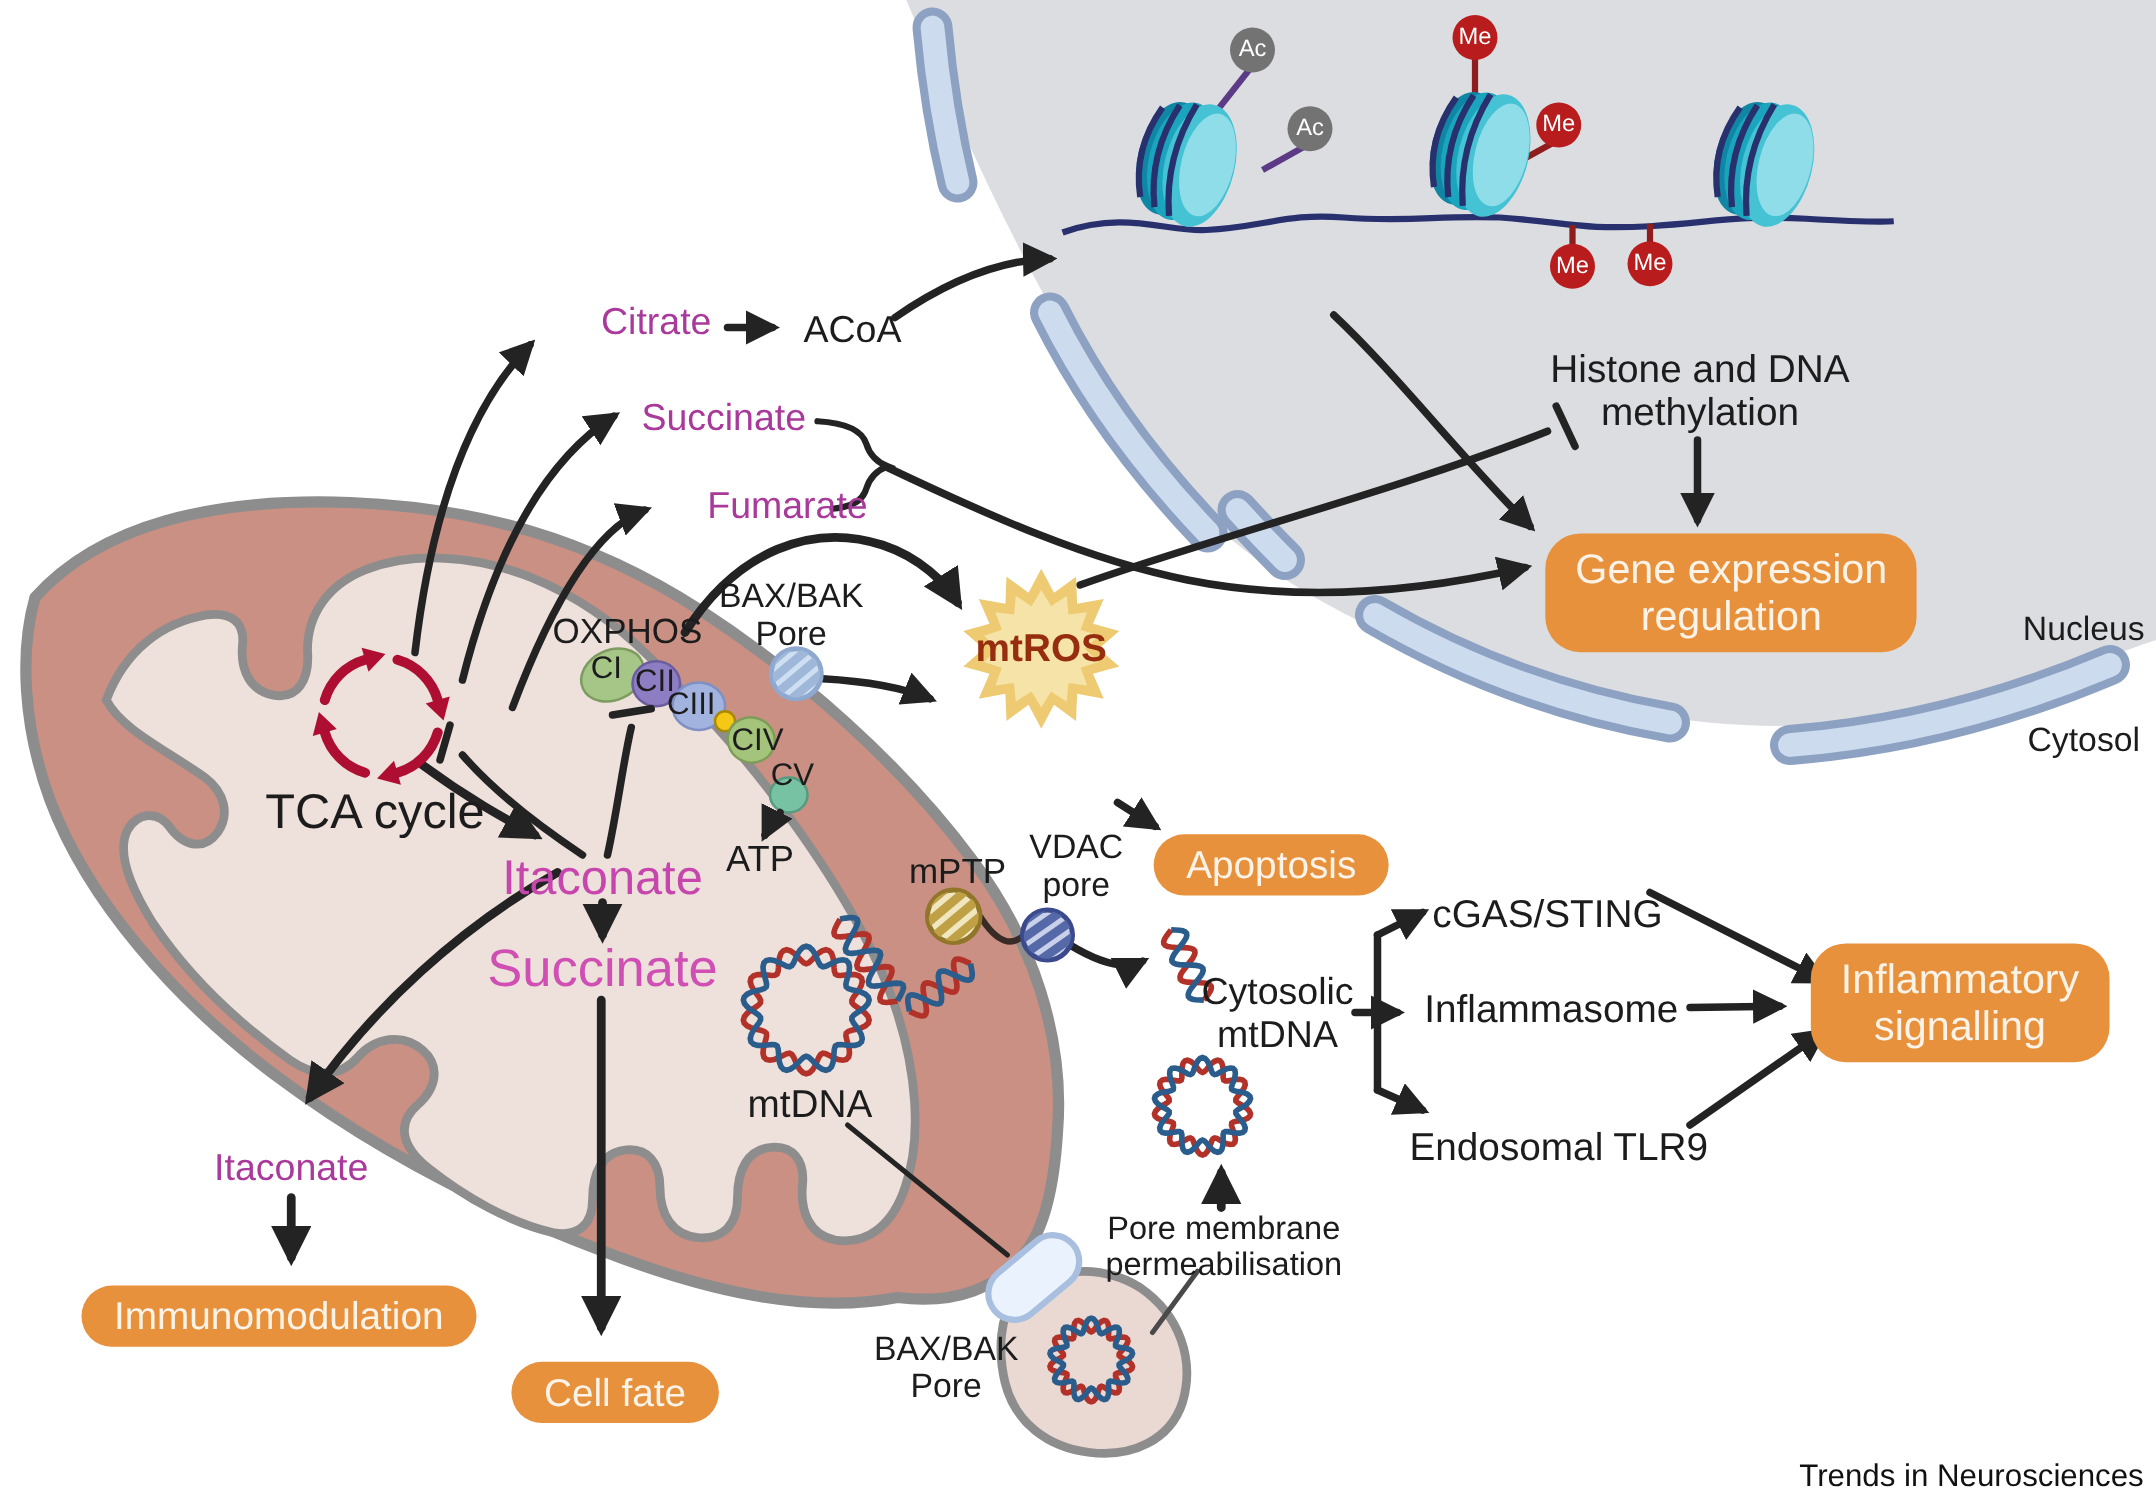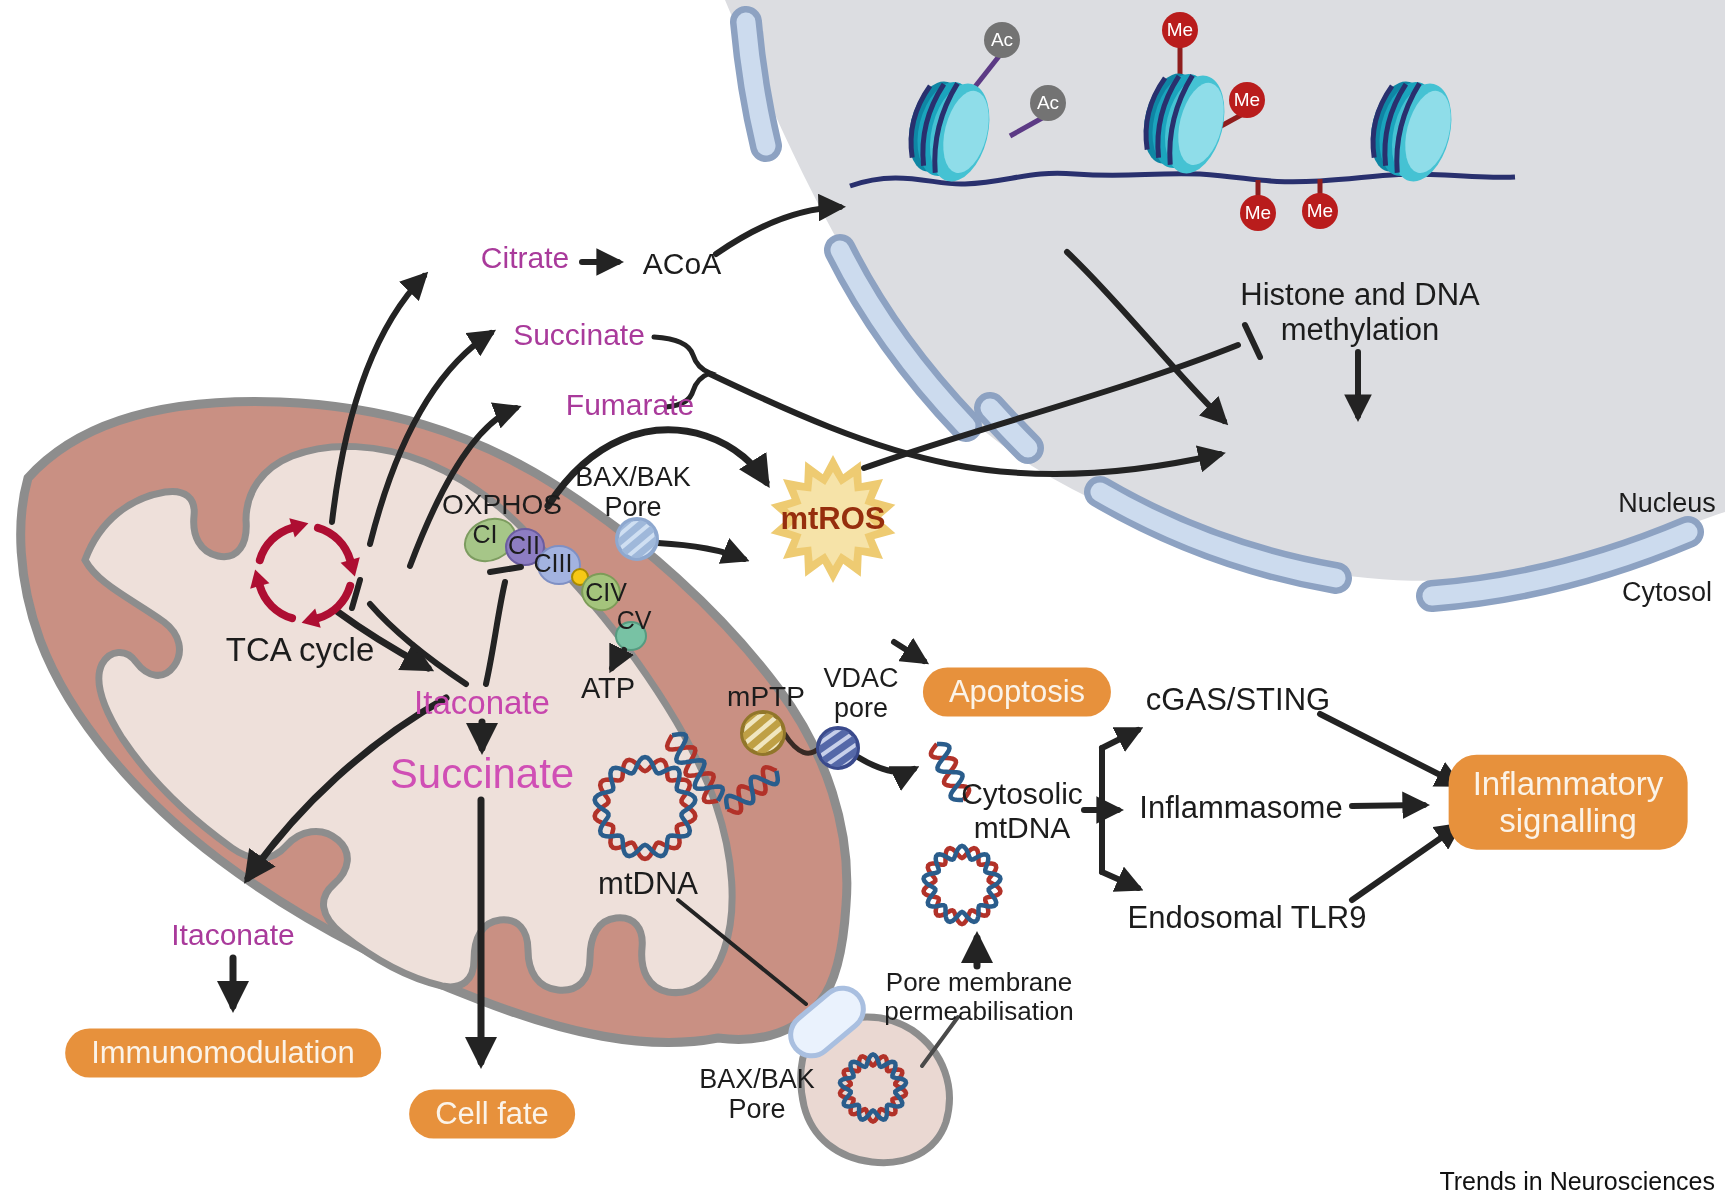--- a/index.html
+++ b/index.html
@@ -2,21 +2,21 @@
 <html><head>
 <meta charset="utf-8">
 <style>
   html,body{margin:0;padding:0;background:#fff;}
   #stage{position:relative;width:1725px;height:1202px;background:#ffffff;overflow:hidden;
          font-family:"Liberation Sans", sans-serif;color:#1c1c1c;}
   #art{position:absolute;left:0;top:0;}
   .lb{position:absolute;transform:translate(-50%,-50%);white-space:nowrap;text-align:center;
       font-size:29px;line-height:1.12;}
   .f25{font-size:25px}.f26{font-size:26px}.f27{font-size:27px}.f28{font-size:28px}
-  .f30{font-size:30px}.f31{font-size:31px}.f33{font-size:33px}.f42{font-size:42px}
+  .f30{font-size:30px}.f31{font-size:31px}.f33{font-size:39px}.f42{font-size:42px}
   .mag{color:#a93a9b}.pink{color:#c746ad}.bigpink{color:#d04fb5}
   .ros{color:#962e0d;font-weight:bold;font-size:31px}
   .obox{position:absolute;transform:translate(-50%,-50%);background:#e7913c;color:#fbf3e8;
         border-radius:28px;text-align:center;line-height:1.13;font-size:33px;padding:10px 24px;}
   .obox.small{font-size:31px;padding:7px 26px;border-radius:26px;}
   .ball{position:absolute;transform:translate(-50%,-50%);width:36px;height:36px;border-radius:50%;
         color:#fff;font-size:19px;display:flex;align-items:center;justify-content:center;}
   .ac{background:#737373}.me{background:#b91c1c}
   .trends{position:absolute;right:10px;bottom:6px;font-size:25px;font-weight:normal;color:#111;}
 </style>
@@ -313,39 +313,43 @@
   <div class="lb f26" style="left:979px;top:997px">
     <div>Pore membrane</div>
       <div>permeabilisation</div>
   </div>
 
   <div class="lb f30" style="left:1022px;top:811px">
     <div>Cytosolic</div>
       <div>mtDNA</div>
   </div>
 
-  <div class="lb f31" style="left:1238px;top:700px">cGAS/STING</div>
+  <div class="lb f31" style="left:1238px;top:732px">cGAS/STING</div>
   <div class="lb f31" style="left:1241px;top:808px">Inflammasome</div>
   <div class="lb f31" style="left:1247px;top:918px">Endosomal TLR9</div>
 
   <div class="lb f31" style="left:1360px;top:313px">
     <div>Histone and DNA</div>
       <div>methylation</div>
   </div>
 
   <div class="lb f27" style="left:1667px;top:503px">Nucleus</div>
   <div class="lb f27" style="left:1667px;top:592px">Cytosol</div>
 
   <div class="ball ac" style="left:1002px;top:40px">Ac</div>
   <div class="ball ac" style="left:1048px;top:103px">Ac</div>
   <div class="ball me" style="left:1180px;top:30px">Me</div>
   <div class="ball me" style="left:1247px;top:100px">Me</div>
   <div class="ball me" style="left:1258px;top:213px">Me</div>
   <div class="ball me" style="left:1320px;top:211px">Me</div>
 
+  <div class="obox" style="left:1385px;top:474px">
+    <div>Gene expression</div>
+      <div>regulation</div>
+  </div>
   <div class="obox small" style="left:1017px;top:692px">Apoptosis</div>
   <div class="obox" style="left:1568px;top:802px">
     <div>Inflammatory</div>
       <div>signalling</div>
   </div>
   <div class="obox small" style="left:223px;top:1053px">Immunomodulation</div>
   <div class="obox small" style="left:492px;top:1114px">Cell fate</div>
 
   <div class="trends">Trends in Neurosciences</div>
 </div>

